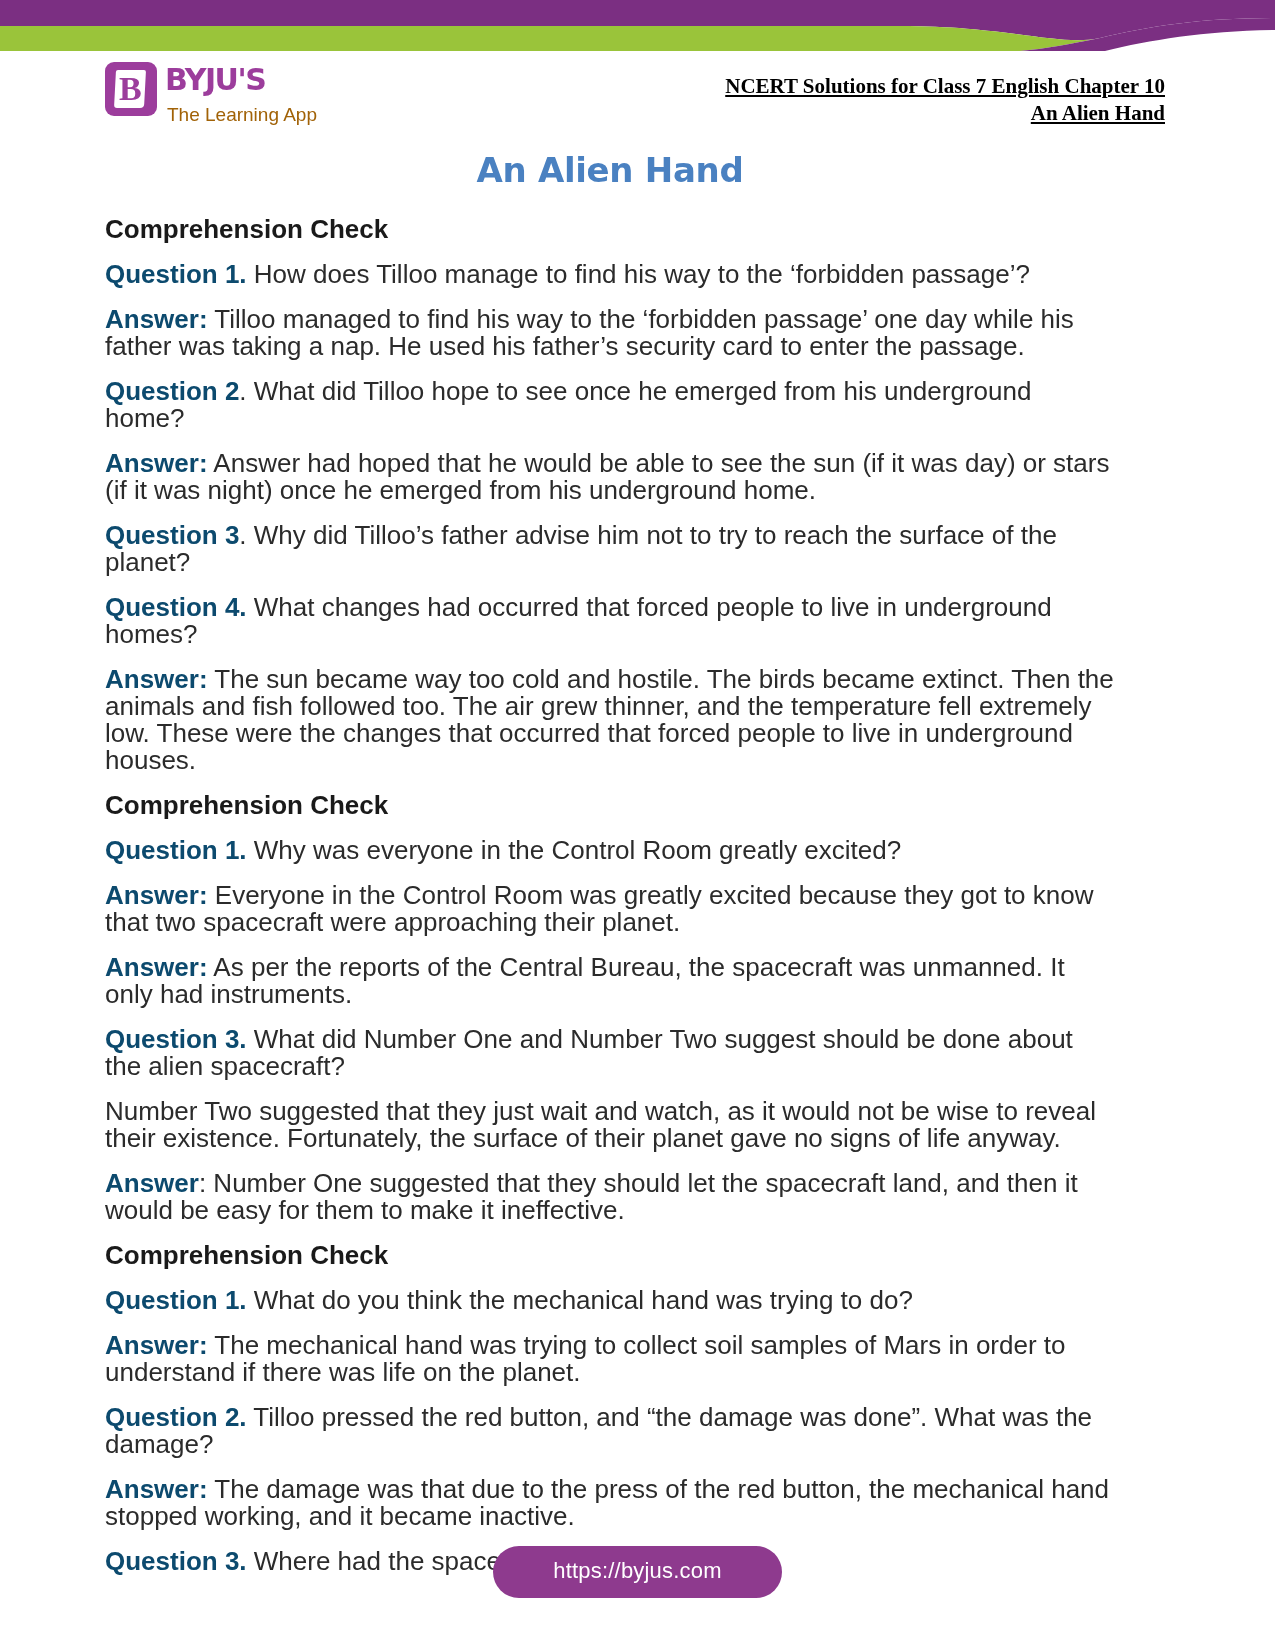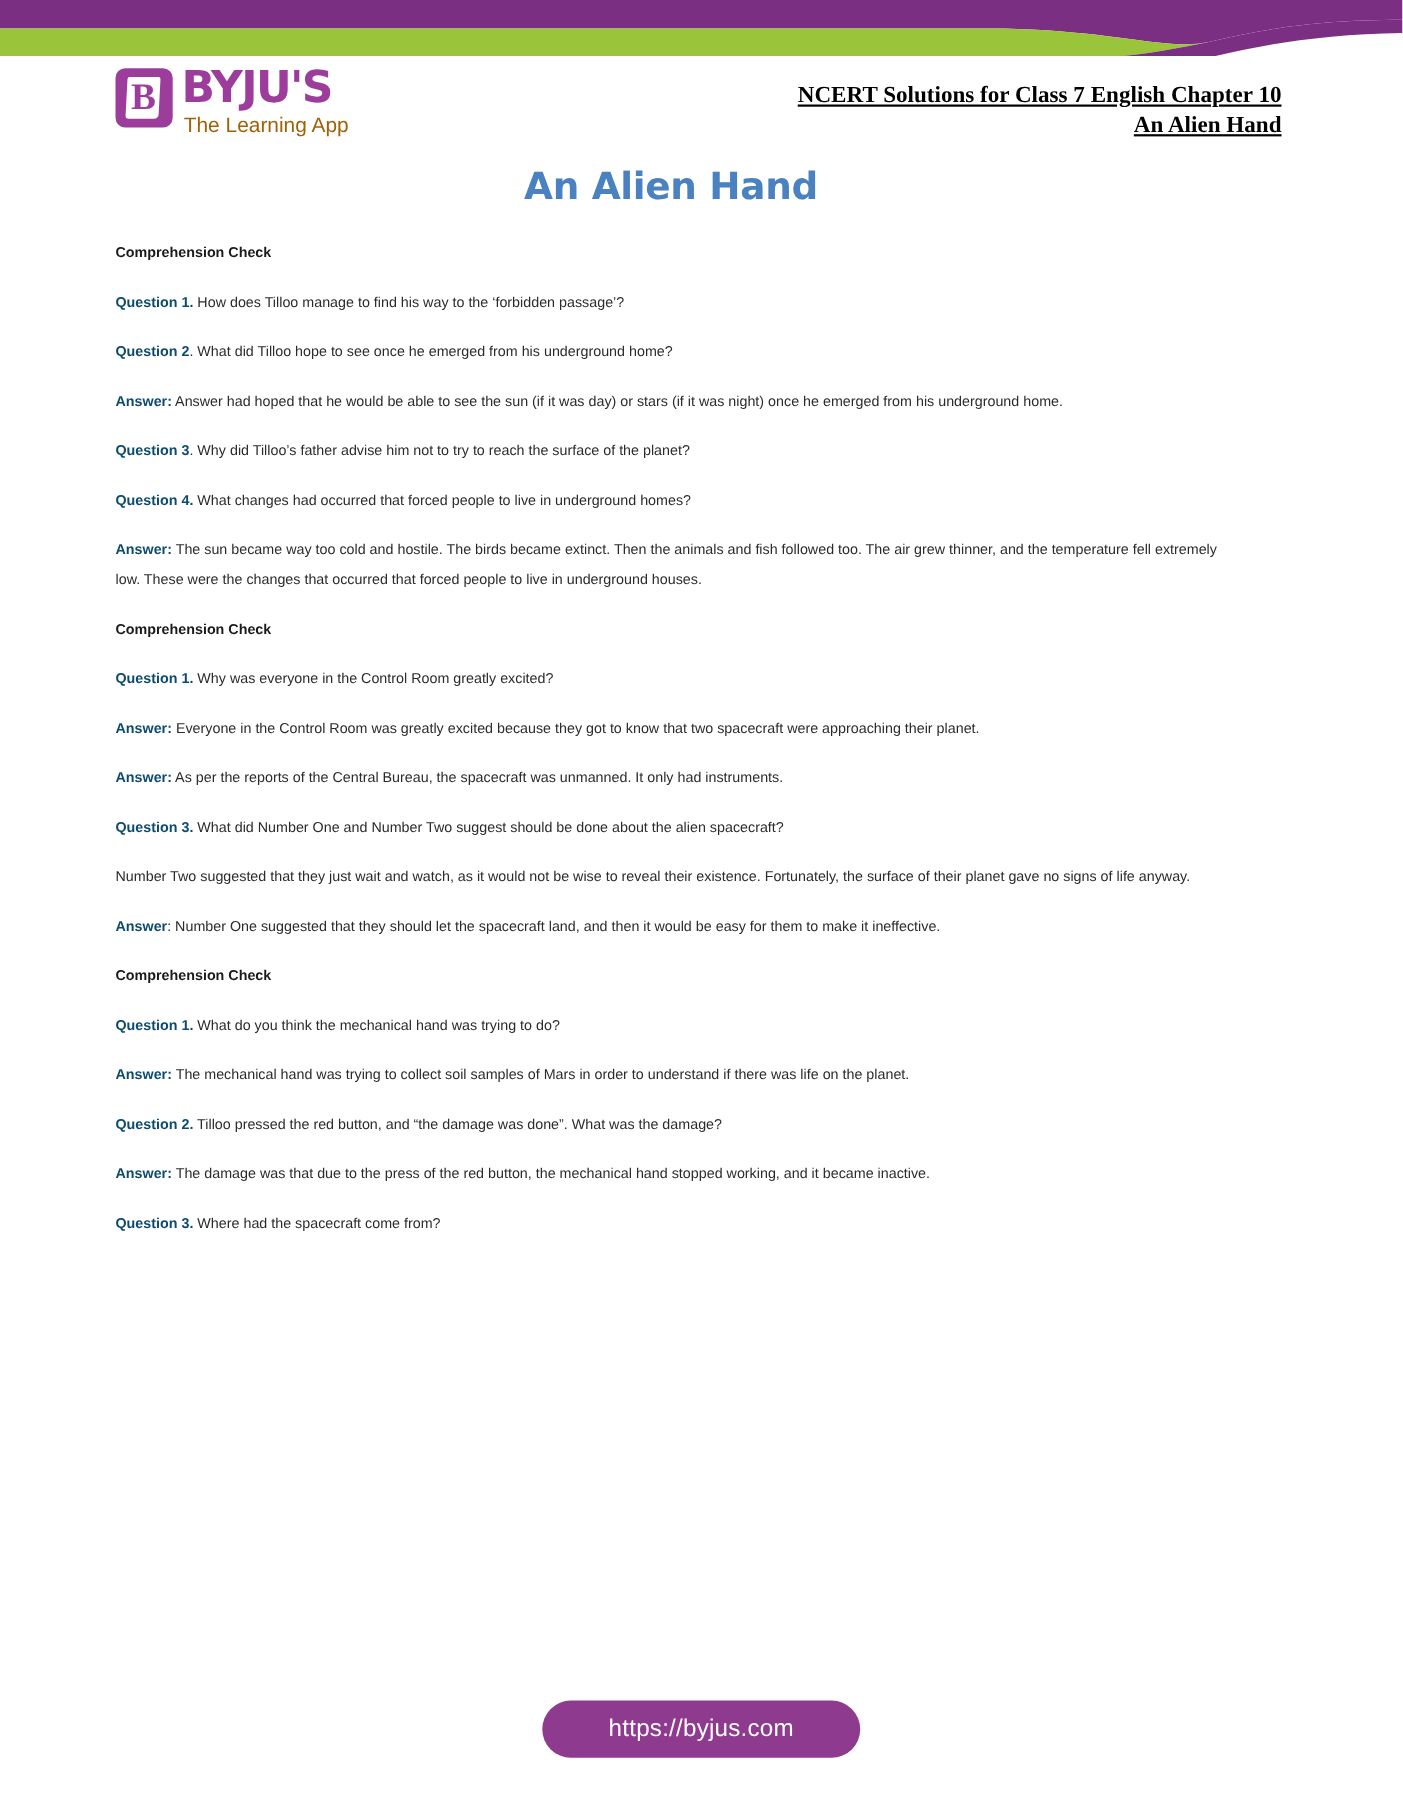--- a/index.html
+++ b/index.html
@@ -69,21 +69,21 @@
     font-size: 34px;
     line-height: 36px;
     color: #9c3d9c;
   }
   .logo-word {
     position: absolute;
     left: 60px;
     top: -2px;
     font-family: "DejaVu Sans", sans-serif;
     font-weight: bold;
-    font-size: 40px;
+    font-size: 30px;
     letter-spacing: -1.5px;
     color: #9c3d9c;
     line-height: 44px;
   }
   .logo-tag {
     position: absolute;
     left: 62px;
     top: 44px;
     font-family: "Liberation Sans", sans-serif;
     font-size: 19px;
@@ -117,21 +117,21 @@
     font-family: "DejaVu Sans", sans-serif;
     font-weight: bold;
     font-size: 34px;
     line-height: 40px;
     color: #4a81c1;
     letter-spacing: -0.3px;
   }
   p.para {
     margin: 0 0 18px 0;
     font-family: "Liberation Sans", sans-serif;
-    font-size: 13px;
+    font-size: 26px;
     line-height: 27px;
     color: #2b2b2b;
     text-align: left;
   }
   p.para.heading {
     font-weight: bold;
     color: #1a1a1a;
   }
   p.para .lbl {
     font-weight: bold;
@@ -185,20 +185,21 @@
     <div>An Alien Hand</div>
   </div>
 
 </div>
 
 <div class="doc">
   <h1 class="doc-title">An Alien Hand</h1>
   <div id="blocks">
       <p class="para heading">Comprehension Check</p>
       <p class="para"><span class="lbl">Question 1.</span><span> How does Tilloo manage to find his way to the ‘forbidden passage’?</span></p>
+      <p class="para"><span class="lbl">Answer:</span><span> Tilloo managed to find his way to the ‘forbidden passage’ one day while his father was taking a nap. He used his father’s security card to enter the passage.</span></p>
       <p class="para"><span class="lbl">Question 2</span><span>. What did Tilloo hope to see once he emerged from his underground home?</span></p>
       <p class="para"><span class="lbl">Answer:</span><span> Answer had hoped that he would be able to see the sun (if it was day) or stars (if it was night) once he emerged from his underground home.</span></p>
       <p class="para"><span class="lbl">Question 3</span><span>. Why did Tilloo’s father advise him not to try to reach the surface of the planet?</span></p>
       <p class="para"><span class="lbl">Question 4.</span><span> What changes had occurred that forced people to live in underground homes?</span></p>
       <p class="para"><span class="lbl">Answer:</span><span> The sun became way too cold and hostile. The birds became extinct. Then the animals and fish followed too. The air grew thinner, and the temperature fell extremely low. These were the changes that occurred that forced people to live in underground houses.</span></p>
       <p class="para heading">Comprehension Check</p>
       <p class="para"><span class="lbl">Question 1.</span><span> Why was everyone in the Control Room greatly excited?</span></p>
       <p class="para"><span class="lbl">Answer:</span><span> Everyone in the Control Room was greatly excited because they got to know that two spacecraft were approaching their planet.</span></p>
       <p class="para"><span class="lbl">Answer:</span><span> As per the reports of the Central Bureau, the spacecraft was unmanned. It only had instruments.</span></p>
       <p class="para"><span class="lbl">Question 3.</span><span> What did Number One and Number Two suggest should be done about the alien spacecraft?</span></p>

